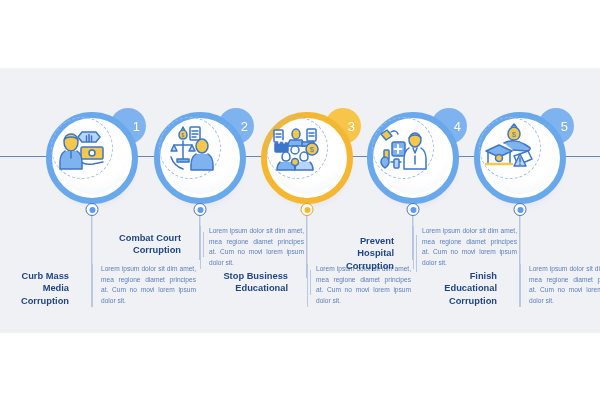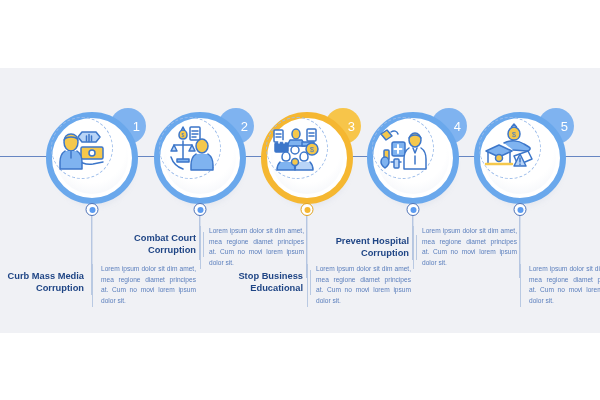--- a/index.html
+++ b/index.html
@@ -128,21 +128,21 @@
     border-radius: 50%;
     background: #5b9bf0;
   }
   .dot.accent { border-color: #e0a21f; }
   .dot.accent i { background: #f5b731; }
   
   .title {
     position: absolute;
     width: 96px;
     text-align: right;
-    padding-right: 7px;
+    padding-right: 22px;
     border-right: 1.6px solid #b9c9e2;
     color: #1f4585;
     font-size: 9.3px;
     font-weight: bold;
     line-height: 1.32;
   }
   .body {
     position: absolute;
     width: 104px;
     padding-left: 8px;
@@ -313,16 +313,17 @@
           <path d="M40 44 l14 -5 4 8 -14 6 z" fill="#ffffff" stroke="#3c76c9"></path>
           <path d="M46 42 l6 12 -12 0 z" fill="#b8d4f7" stroke="#3c76c9"></path>
           <path d="M46 46 v4 M46 52 v.6" stroke="#3c76c9"></path>
         </g>
       </svg>
     </div>
     <div class="stem" style="top:204px;height:74px"></div>
     <div class="dot" style="top:203px">
         <i></i>
       </div>
+    <div class="title" style="left:-36px; top:270px">Finish Educational Corruption</div>
     <div class="body" style="left:60px; top:264px">Lorem ipsum dolor sit dim amet, mea regione diamet principes at. Cum no movi lorem ipsum dolor sit.</div>
   </div>
 
 </div>
 
 </body></html>

